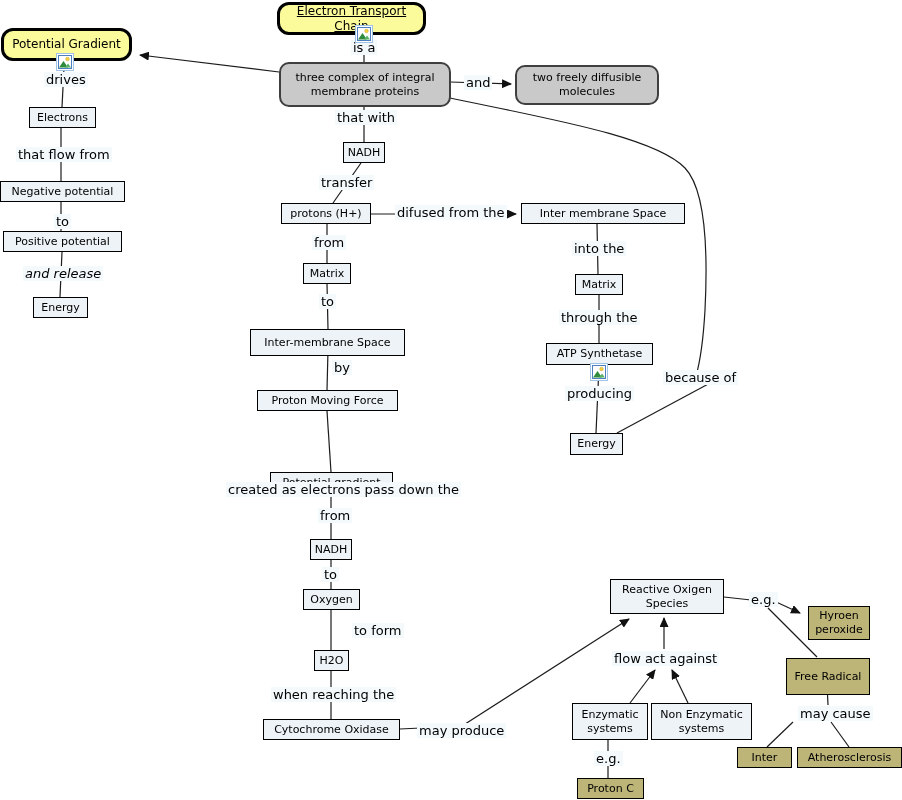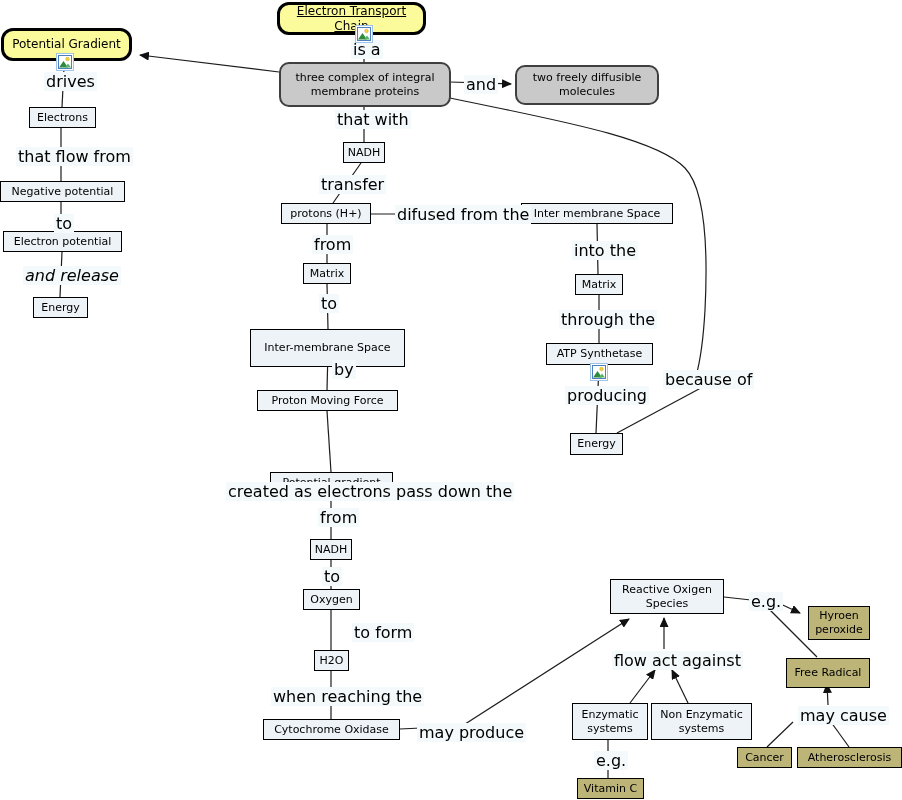--- a/index.html
+++ b/index.html
@@ -17,21 +17,21 @@
   }
   .node.topic{
     background:#FBFB9B;border:3px solid #000;border-radius:12px;
     font-size:12px;z-index:3;
   }
   .node.cat{
     background:#C9C9C9;border:2px solid #3F3F3F;border-radius:10px;
   }
   .node.hazard{background:#BDB478;}
   .phrase{
-    position:absolute;font-size:16px;background:#F4F9FB;
+    position:absolute;font-size:13px;background:#F4F9FB;
     padding:0 2px;white-space:nowrap;z-index:2;
   }
   .res-icon{
     position:absolute;width:18px;height:18px;z-index:4;display:block;
   }
 </style>
 </head>
 <body>
 
 <div class="canvas">
@@ -89,47 +89,47 @@
   </svg>
 
   <div class="node topic" style="left:1px;top:28px;width:131px;height:33px;">Potential Gradient</div>
   <div class="node topic" style="left:277px;top:2px;width:149px;height:33px;text-decoration:underline;">Electron Transport Chain</div>
 
   <div class="node cat" style="left:515px;top:65px;width:144px;height:40px;">two freely diffusible molecules</div>
   <div class="node cat" style="left:279px;top:62px;width:172px;height:45px;">three complex of integral membrane proteins</div>
 
   <div class="node" style="left:29px;top:107px;width:67px;height:21px;">Electrons</div>
   <div class="node" style="left:0px;top:181px;width:125px;height:21px;">Negative potential</div>
-  <div class="node" style="left:3px;top:231px;width:119px;height:21px;">Electron potential</div>
+  <div class="node" style="left:3px;top:231px;width:119px;height:21px;">Positive potential</div>
   <div class="node" style="left:33px;top:297px;width:55px;height:21px;">Energy</div>
 
   <div class="node" style="left:343px;top:142px;width:42px;height:21px;">NADH</div>
   <div class="node" style="left:281px;top:203px;width:90px;height:21px;">protons (H+)</div>
   <div class="node" style="left:303px;top:263px;width:48px;height:21px;">Matrix</div>
-  <div class="node" style="left:250px;top:329px;width:155px;height:38px;">Inter-membrane Space</div>
+  <div class="node" style="left:250px;top:329px;width:155px;height:27px;">Inter-membrane Space</div>
   <div class="node" style="left:257px;top:390px;width:141px;height:21px;">Proton Moving Force</div>
   <div class="node" style="left:270px;top:472px;width:123px;height:21px;">Potential gradient</div>
   <div class="node" style="left:310px;top:539px;width:42px;height:21px;">NADH</div>
   <div class="node" style="left:303px;top:589px;width:57px;height:21px;">Oxygen</div>
   <div class="node" style="left:314px;top:650px;width:35px;height:21px;">H2O</div>
   <div class="node" style="left:263px;top:719px;width:137px;height:21px;">Cytochrome Oxidase</div>
 
-  <div class="node" style="left:521px;top:203px;width:152px;height:21px;">Inter membrane Space</div>
+  <div class="node" style="left:521px;top:203px;width:164px;height:21px;">Inter membrane Space</div>
   <div class="node" style="left:575px;top:274px;width:48px;height:21px;">Matrix</div>
   <div class="node" style="left:546px;top:343px;width:107px;height:22px;">ATP Synthetase</div>
   <div class="node" style="left:570px;top:433px;width:53px;height:22px;">Energy</div>
 
   <div class="node" style="left:610px;top:579px;width:114px;height:35px;">Reactive Oxigen Species</div>
   <div class="node hazard" style="left:808px;top:606px;width:62px;height:34px;">Hyroen peroxide</div>
-  <div class="node hazard" style="left:786px;top:658px;width:84px;height:30px;">Free Radical</div>
+  <div class="node hazard" style="left:786px;top:658px;width:84px;height:37px;">Free Radical</div>
   <div class="node" style="left:572px;top:703px;width:76px;height:37px;">Enzymatic systems</div>
   <div class="node" style="left:651px;top:703px;width:101px;height:37px;">Non Enzymatic systems</div>
-  <div class="node hazard" style="left:737px;top:747px;width:55px;height:21px;">Cancer</div>
+  <div class="node hazard" style="left:737px;top:747px;width:55px;height:21px;">Inter</div>
   <div class="node hazard" style="left:797px;top:747px;width:105px;height:21px;">Atherosclerosis</div>
-  <div class="node hazard" style="left:577px;top:778px;width:67px;height:21px;">Vitamin C</div>
+  <div class="node hazard" style="left:577px;top:778px;width:67px;height:21px;">Proton C</div>
 
   <div class="phrase" style="left:44px;top:72px;">drives</div>
   <div class="phrase" style="left:16px;top:147px;">that flow from</div>
   <div class="phrase" style="left:54px;top:214px;">to</div>
   <div class="phrase" style="left:23px;top:266px;font-style:italic;">and release</div>
   <div class="phrase" style="left:351px;top:40px;">is a</div>
   <div class="phrase" style="left:464px;top:75px;">and</div>
   <div class="phrase" style="left:335px;top:110px;">that with</div>
   <div class="phrase" style="left:319px;top:175px;">transfer</div>
   <div class="phrase" style="left:395px;top:205px;">difused from the</div>

